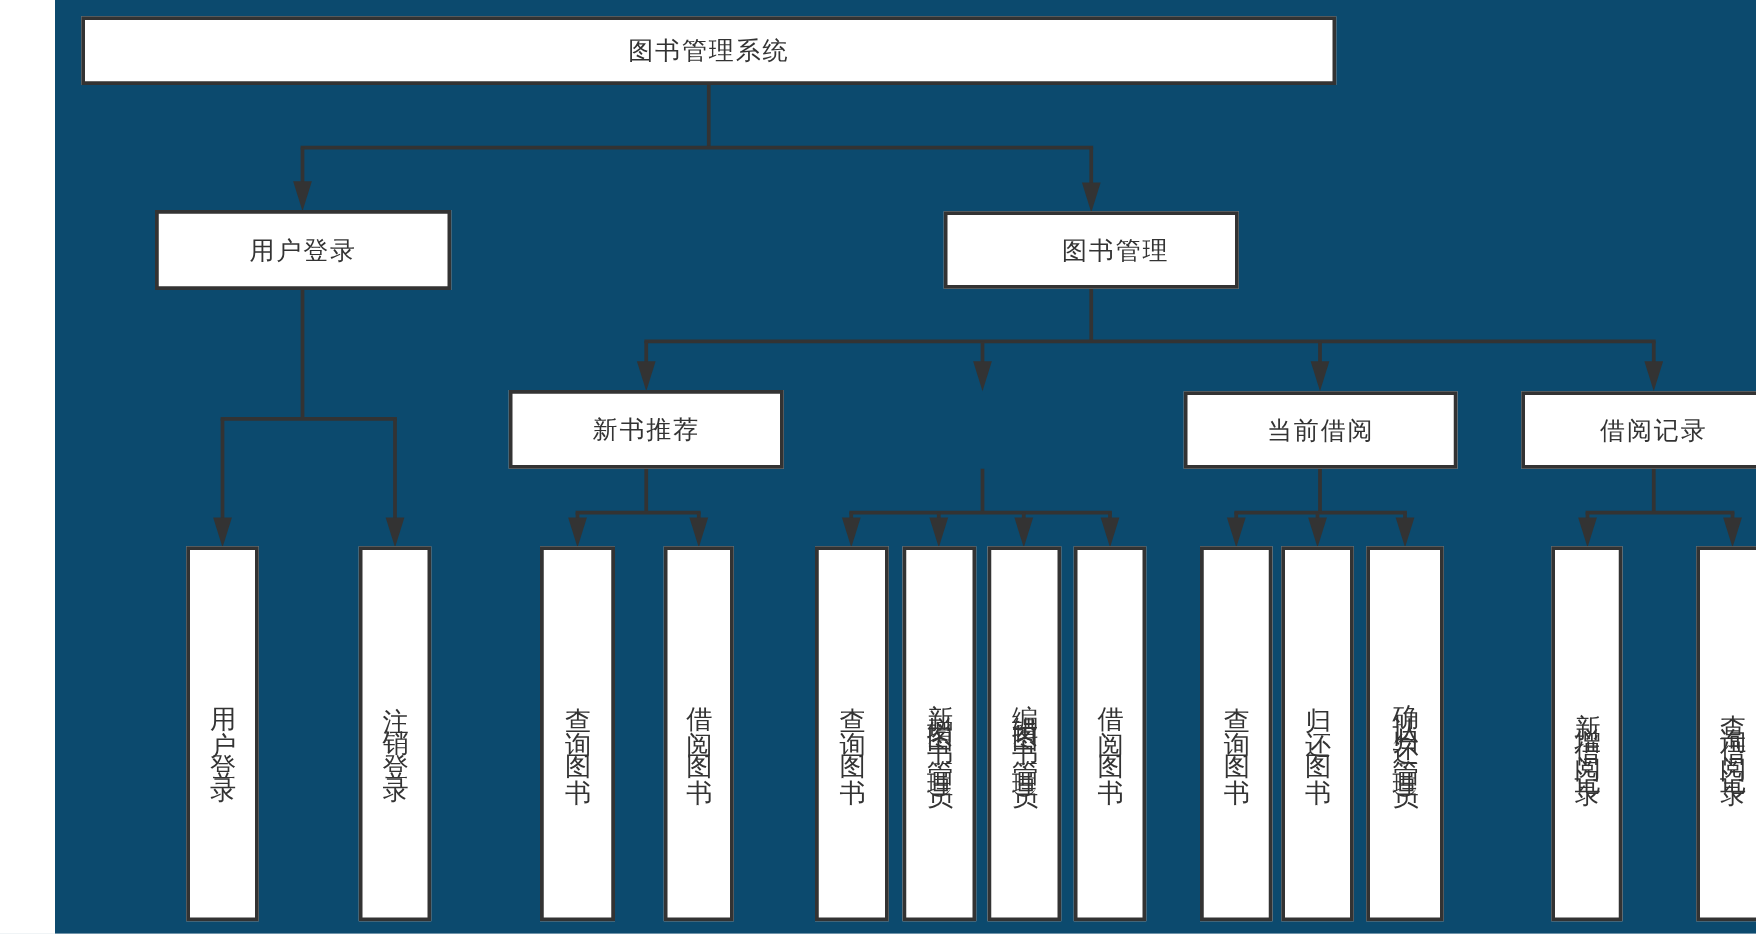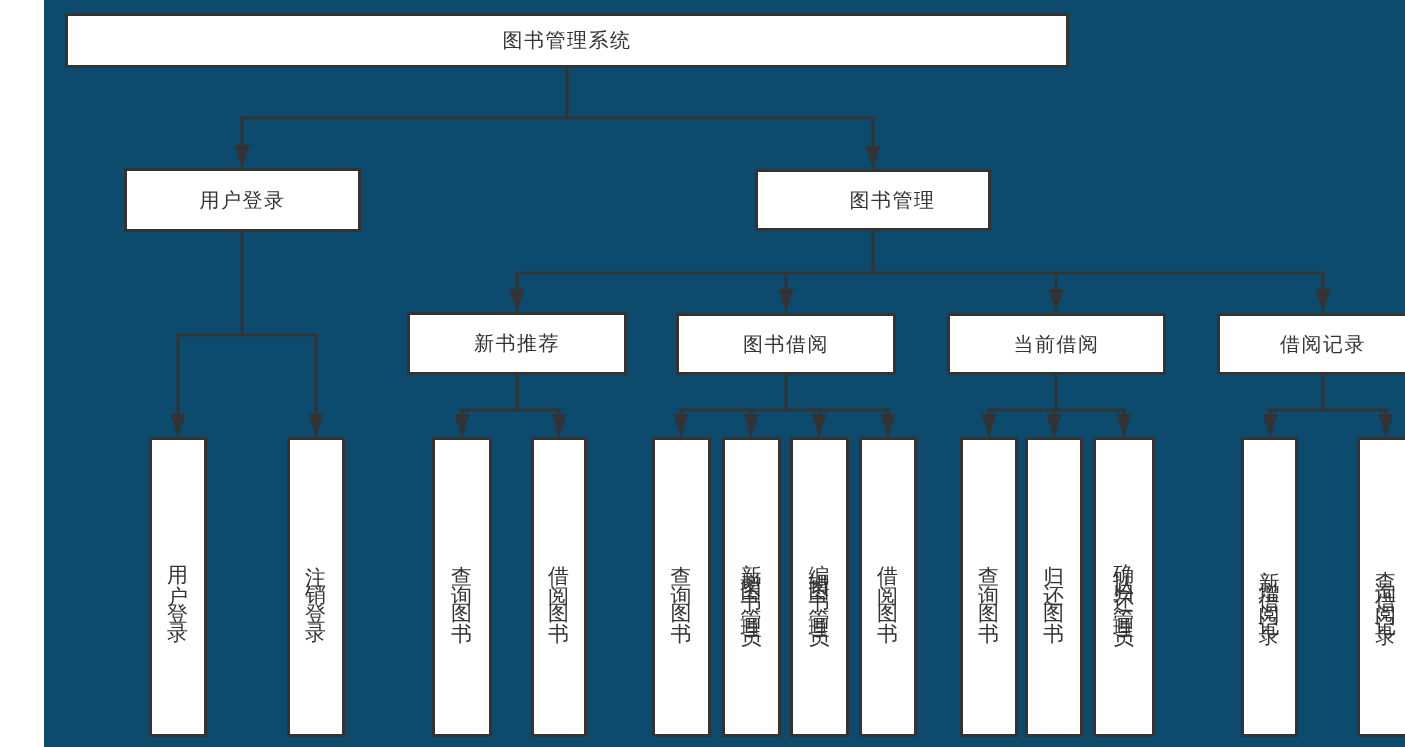--- a/index.html
+++ b/index.html
@@ -98,21 +98,20 @@
       <polygon points="1334.5,414 1349.5,414 1342,438"></polygon>
     </g>
   </svg>
 
   <div class="node h-node" style="left:21px;top:13px;width:1004px;height:55px;">图书管理系统</div>
 
   <div class="node h-node" style="left:80px;top:168px;width:237px;height:64px;">用户登录</div>
   <div class="node h-node" style="left:711px;top:169px;width:236px;height:62px;padding-left:39px;">图书管理</div>
 
   <div class="node h-node" style="left:363px;top:312px;width:220px;height:63px;">新书推荐</div>
-  <div class="node h-node" style="left:632px;top:313px;width:220px;height:62px;">图书借阅</div>
   <div class="node h-node" style="left:903px;top:313px;width:219px;height:62px;">当前借阅</div>
   <div class="node h-node" style="left:1173px;top:313px;width:212px;height:62px;">借阅记录</div>
 
   <div class="node v-node sp-lg" style="left:105px;top:437px;width:58px;height:300px;">用户登录</div>
   <div class="node v-node sp-lg" style="left:243px;top:437px;width:58px;height:300px;">注销登录</div>
 
   <div class="node v-node sp-lg" style="left:388px;top:437px;width:60px;height:300px;">查询图书</div>
   <div class="node v-node sp-lg" style="left:487px;top:437px;width:56px;height:300px;">借阅图书</div>
 
   <div class="node v-node sp-lg" style="left:608px;top:437px;width:59px;height:300px;">查询图书</div>

